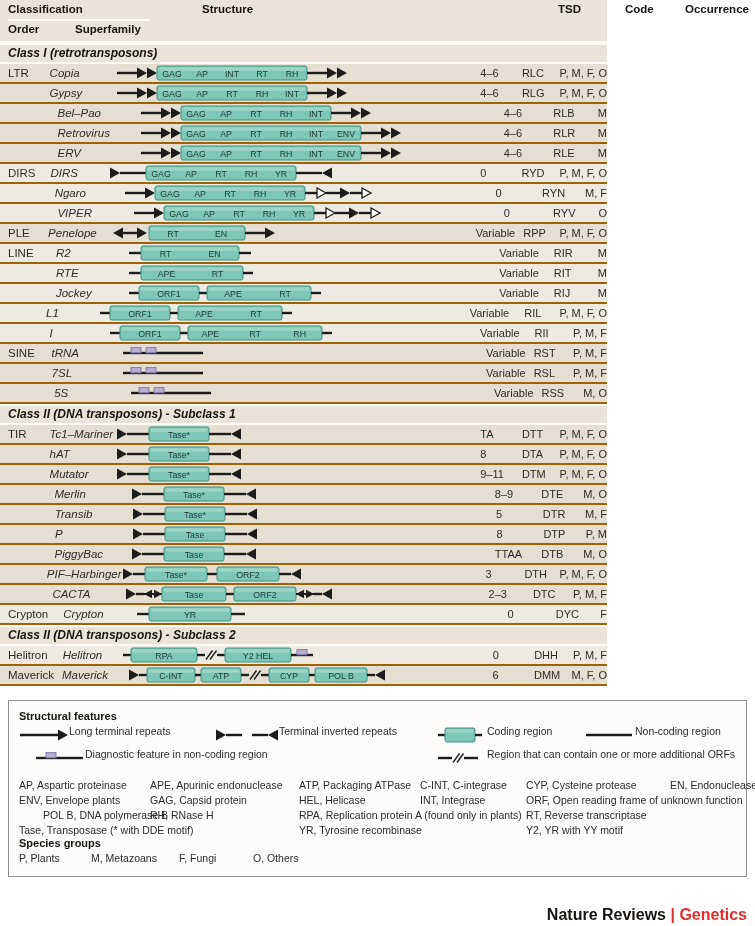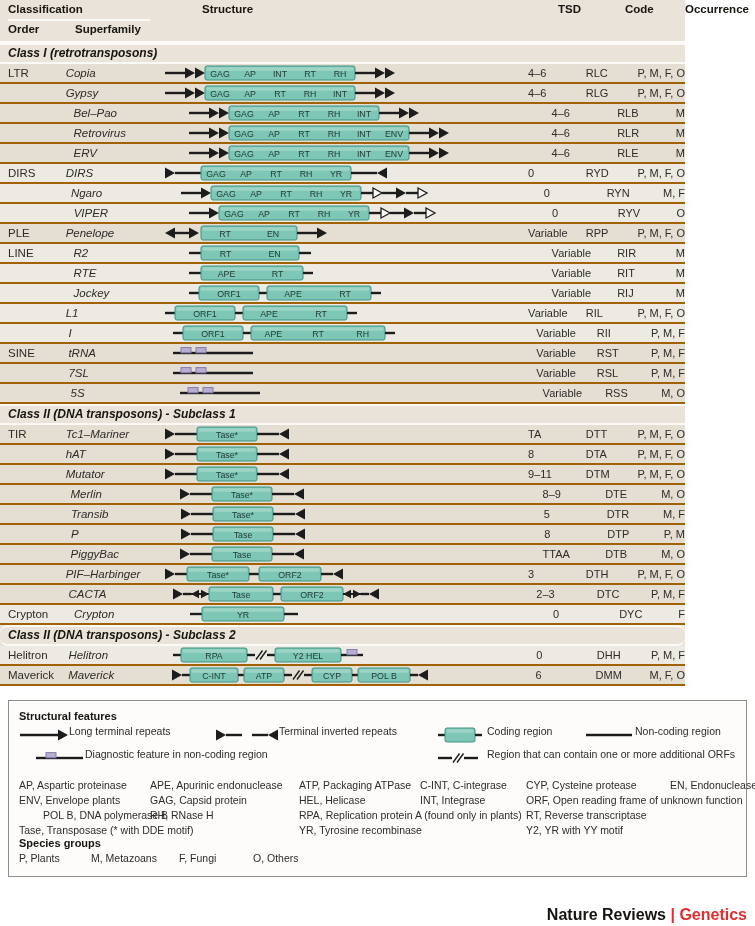--- a/index.html
+++ b/index.html
@@ -1,32 +1,32 @@
 <!DOCTYPE html>
 <html><head>
 <meta charset="utf-8">
 <style>
   html,body{margin:0;padding:0;}
   body{
     width:755px;height:926px;background:#ffffff;
     font-family:"Liberation Sans",sans-serif;color:#2e2c29;
     overflow:hidden;position:relative;
   }
-  .tablewrap{width:685px;background:#e9e3d9;}
+  .tablewrap{width:607px;background:#e9e3d9;}
   
   .thead{position:relative;height:41px;background:#e9e3d9;border-bottom:2px solid #fbfaf6;}
   .thead .h{position:absolute;font-weight:bold;font-size:11.5px;color:#17150f;white-space:nowrap;}
   .cls-underline{position:absolute;left:8px;top:19px;width:142px;height:2px;background:#fbfaf6;}
   
   .band{height:17px;line-height:17px;background:#e9e3d9;border-bottom:2px solid #fbfaf6;
         font-weight:bold;font-style:italic;font-size:12px;color:#17150f;padding-left:8px;}
   
   .trow{display:flex;height:20px;box-sizing:border-box;border-bottom:2px solid #a16207;align-items:center;}
   .shade-dark{background:#e4ded3;}
-  .shade-light{background:#edeae3;}
+  .shade-light{background:#edeae3;gap:7px;}
   .c-order{width:67px;padding-left:8px;font-size:11.5px;box-sizing:border-box;white-space:nowrap;}
   .c-sf{width:125px;padding-left:8px;font-size:11.5px;font-style:italic;box-sizing:border-box;white-space:nowrap;}
   .c-struct{width:358px;height:20px;}
   .c-tsd{width:67px;padding-left:8px;font-size:11px;box-sizing:border-box;white-space:nowrap;}
   .c-code{width:60px;padding-left:8px;font-size:11px;box-sizing:border-box;white-space:nowrap;}
   .c-occ{flex:1;padding-left:8px;font-size:11px;box-sizing:border-box;white-space:nowrap;}
   
   .legendbox{margin:14px 8px 0 8px;border:1px solid #8f8d87;background:#fdfcfa;
              padding:7px 10px 8px 10px;box-sizing:border-box;width:739px;}
   .lg-title{font-weight:bold;font-size:11px;color:#17150f;margin:2px 0 3px 0;}
@@ -558,21 +558,21 @@
             <line x1="1" y1="10" x2="13" y2="10" stroke="#1c1c1c" stroke-width="2.4"></line>
             <rect x="13" y="3" width="82" height="14" rx="2" fill="#7ec6b5" stroke="#3d9384" stroke-width="1"></rect>
             <rect x="14.5" y="4.2" width="79" height="3.6" rx="1.5" fill="#b2ded2" opacity="0.6"></rect>
             <text x="54" y="13.6" text-anchor="middle" font-size="8.8" fill="#1e3a34">YR</text>
             <line x1="95" y1="10" x2="109" y2="10" stroke="#1c1c1c" stroke-width="2.4"></line>
           </svg></div>
         <div class="c-tsd">0</div>
         <div class="c-code">DYC</div>
         <div class="c-occ">F</div>
       </div>
-      <div class="band" style="border-top: 2px solid rgb(251, 250, 246); border-radius: 8px;">Class II (DNA transposons) - Subclass 2</div>
+      <div class="band" style="border-top: 2px solid rgb(251, 250, 246);">Class II (DNA transposons) - Subclass 2</div>
       <div class="trow shade-light">
         <div class="c-order">Helitron</div>
         <div class="c-sf">Helitron</div>
         <div class="c-struct"><svg width="356" height="20" viewBox="0 0 356 20">
             <line x1="1" y1="10" x2="9" y2="10" stroke="#1c1c1c" stroke-width="2.4"></line>
             <rect x="9" y="3" width="66" height="14" rx="2" fill="#7ec6b5" stroke="#3d9384" stroke-width="1"></rect>
             <rect x="10.5" y="4.2" width="63" height="3.6" rx="1.5" fill="#b2ded2" opacity="0.6"></rect>
             <text x="42" y="13.6" text-anchor="middle" font-size="8.8" fill="#1e3a34">RPA</text>
             <line x1="75" y1="10" x2="83" y2="10" stroke="#1c1c1c" stroke-width="2.4"></line>
             <line x1="84" y1="14.5" x2="90.5" y2="5.5" stroke="#1c1c1c" stroke-width="1.4"></line>

